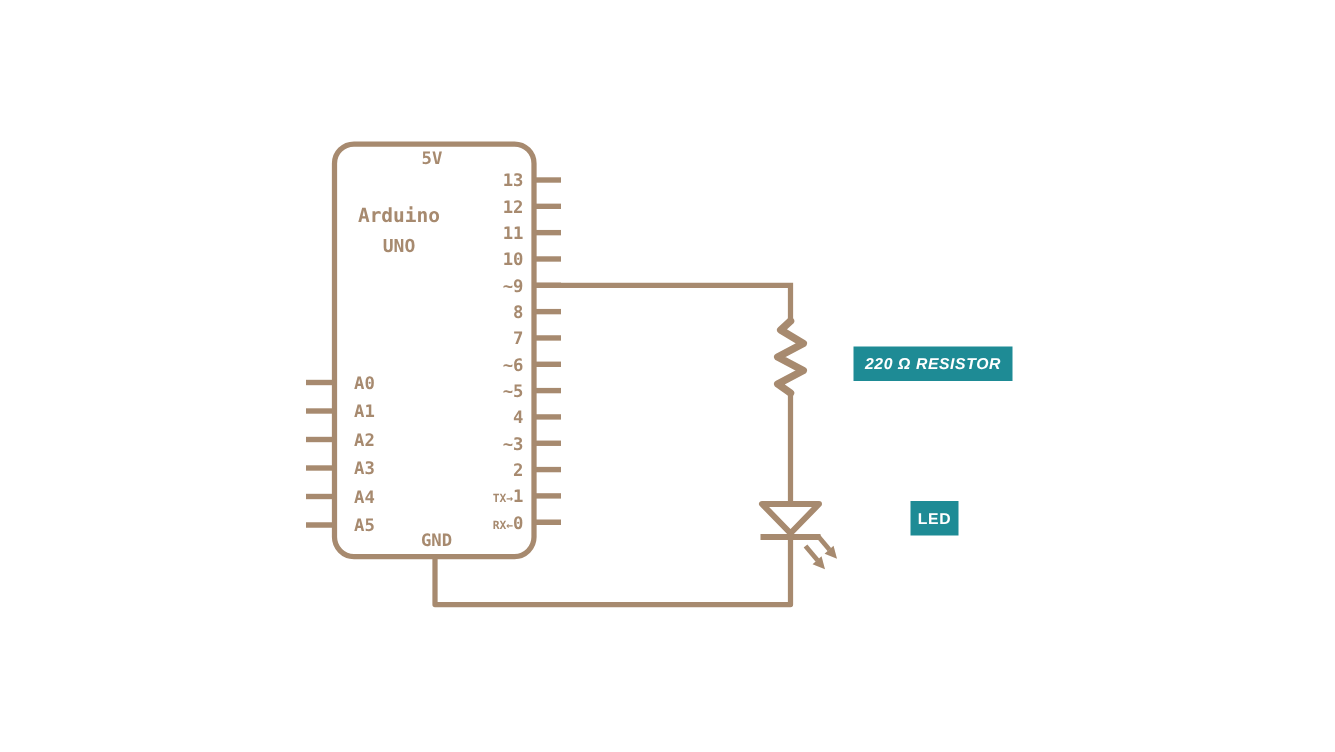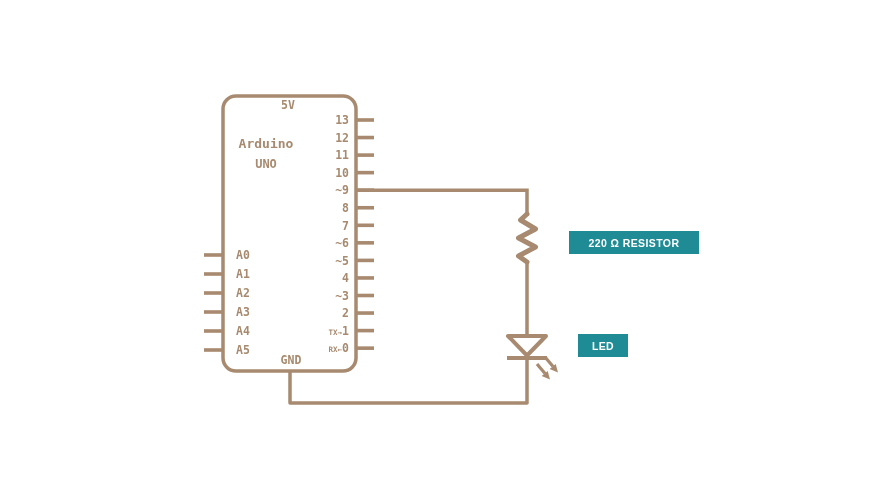--- a/index.html
+++ b/index.html
@@ -43,22 +43,22 @@
     background:var(--label-bg);
     color:var(--label-text);
     font-size:10.5px;
     font-weight:bold;
     letter-spacing:0.4px;
     display:flex;
     align-items:center;
     justify-content:center;
     white-space:nowrap;
   }
-  #resistor-label{left:569px;top:231px;width:130px;height:23px;}
-  #led-label{left:578px;top:334px;width:50px;height:23px;}
+  #resistor-label{left:569px;top:231px;width:106px;height:23px;font-style:italic;}
+  #led-label{left:607px;top:334px;width:32px;height:23px;}
 </style>
 </head>
 <body>
 
 <div id="canvas">
 
   <svg id="circuit-svg" width="890" height="501" viewBox="0 0 890 501">
 
     <path class="wire" d="M356,190.2 L527,190.2 L527,216"></path>
 

